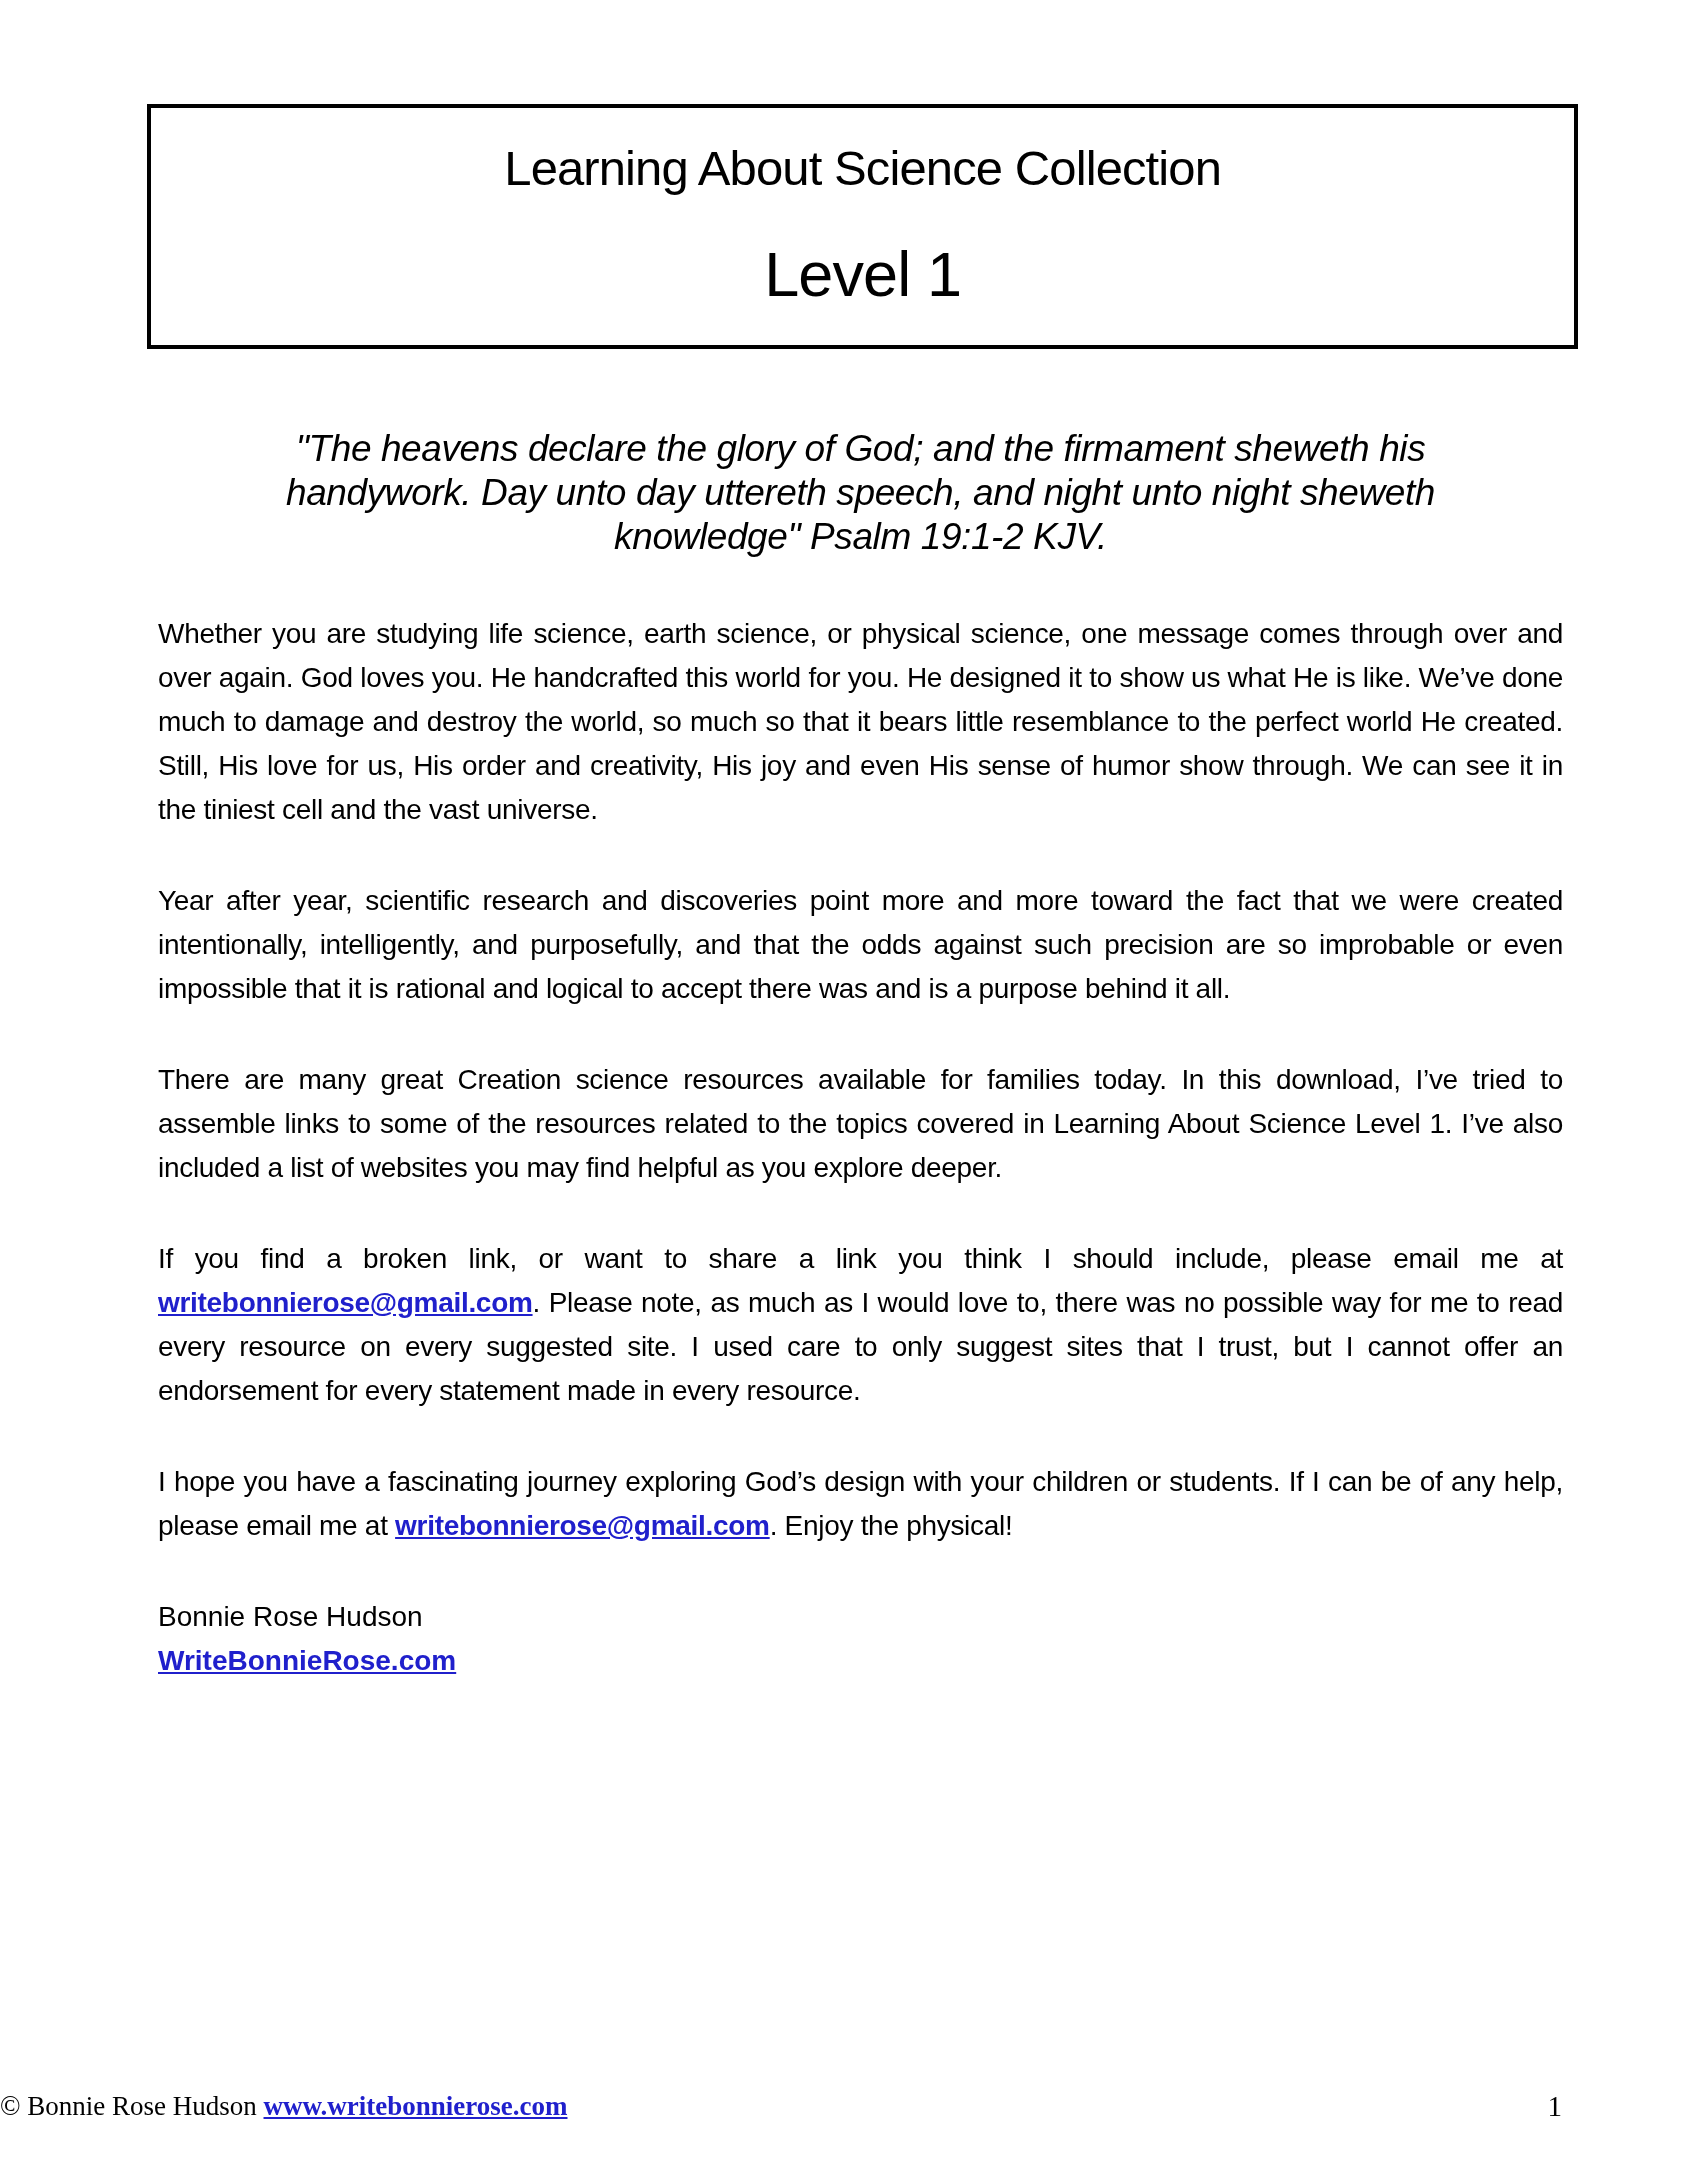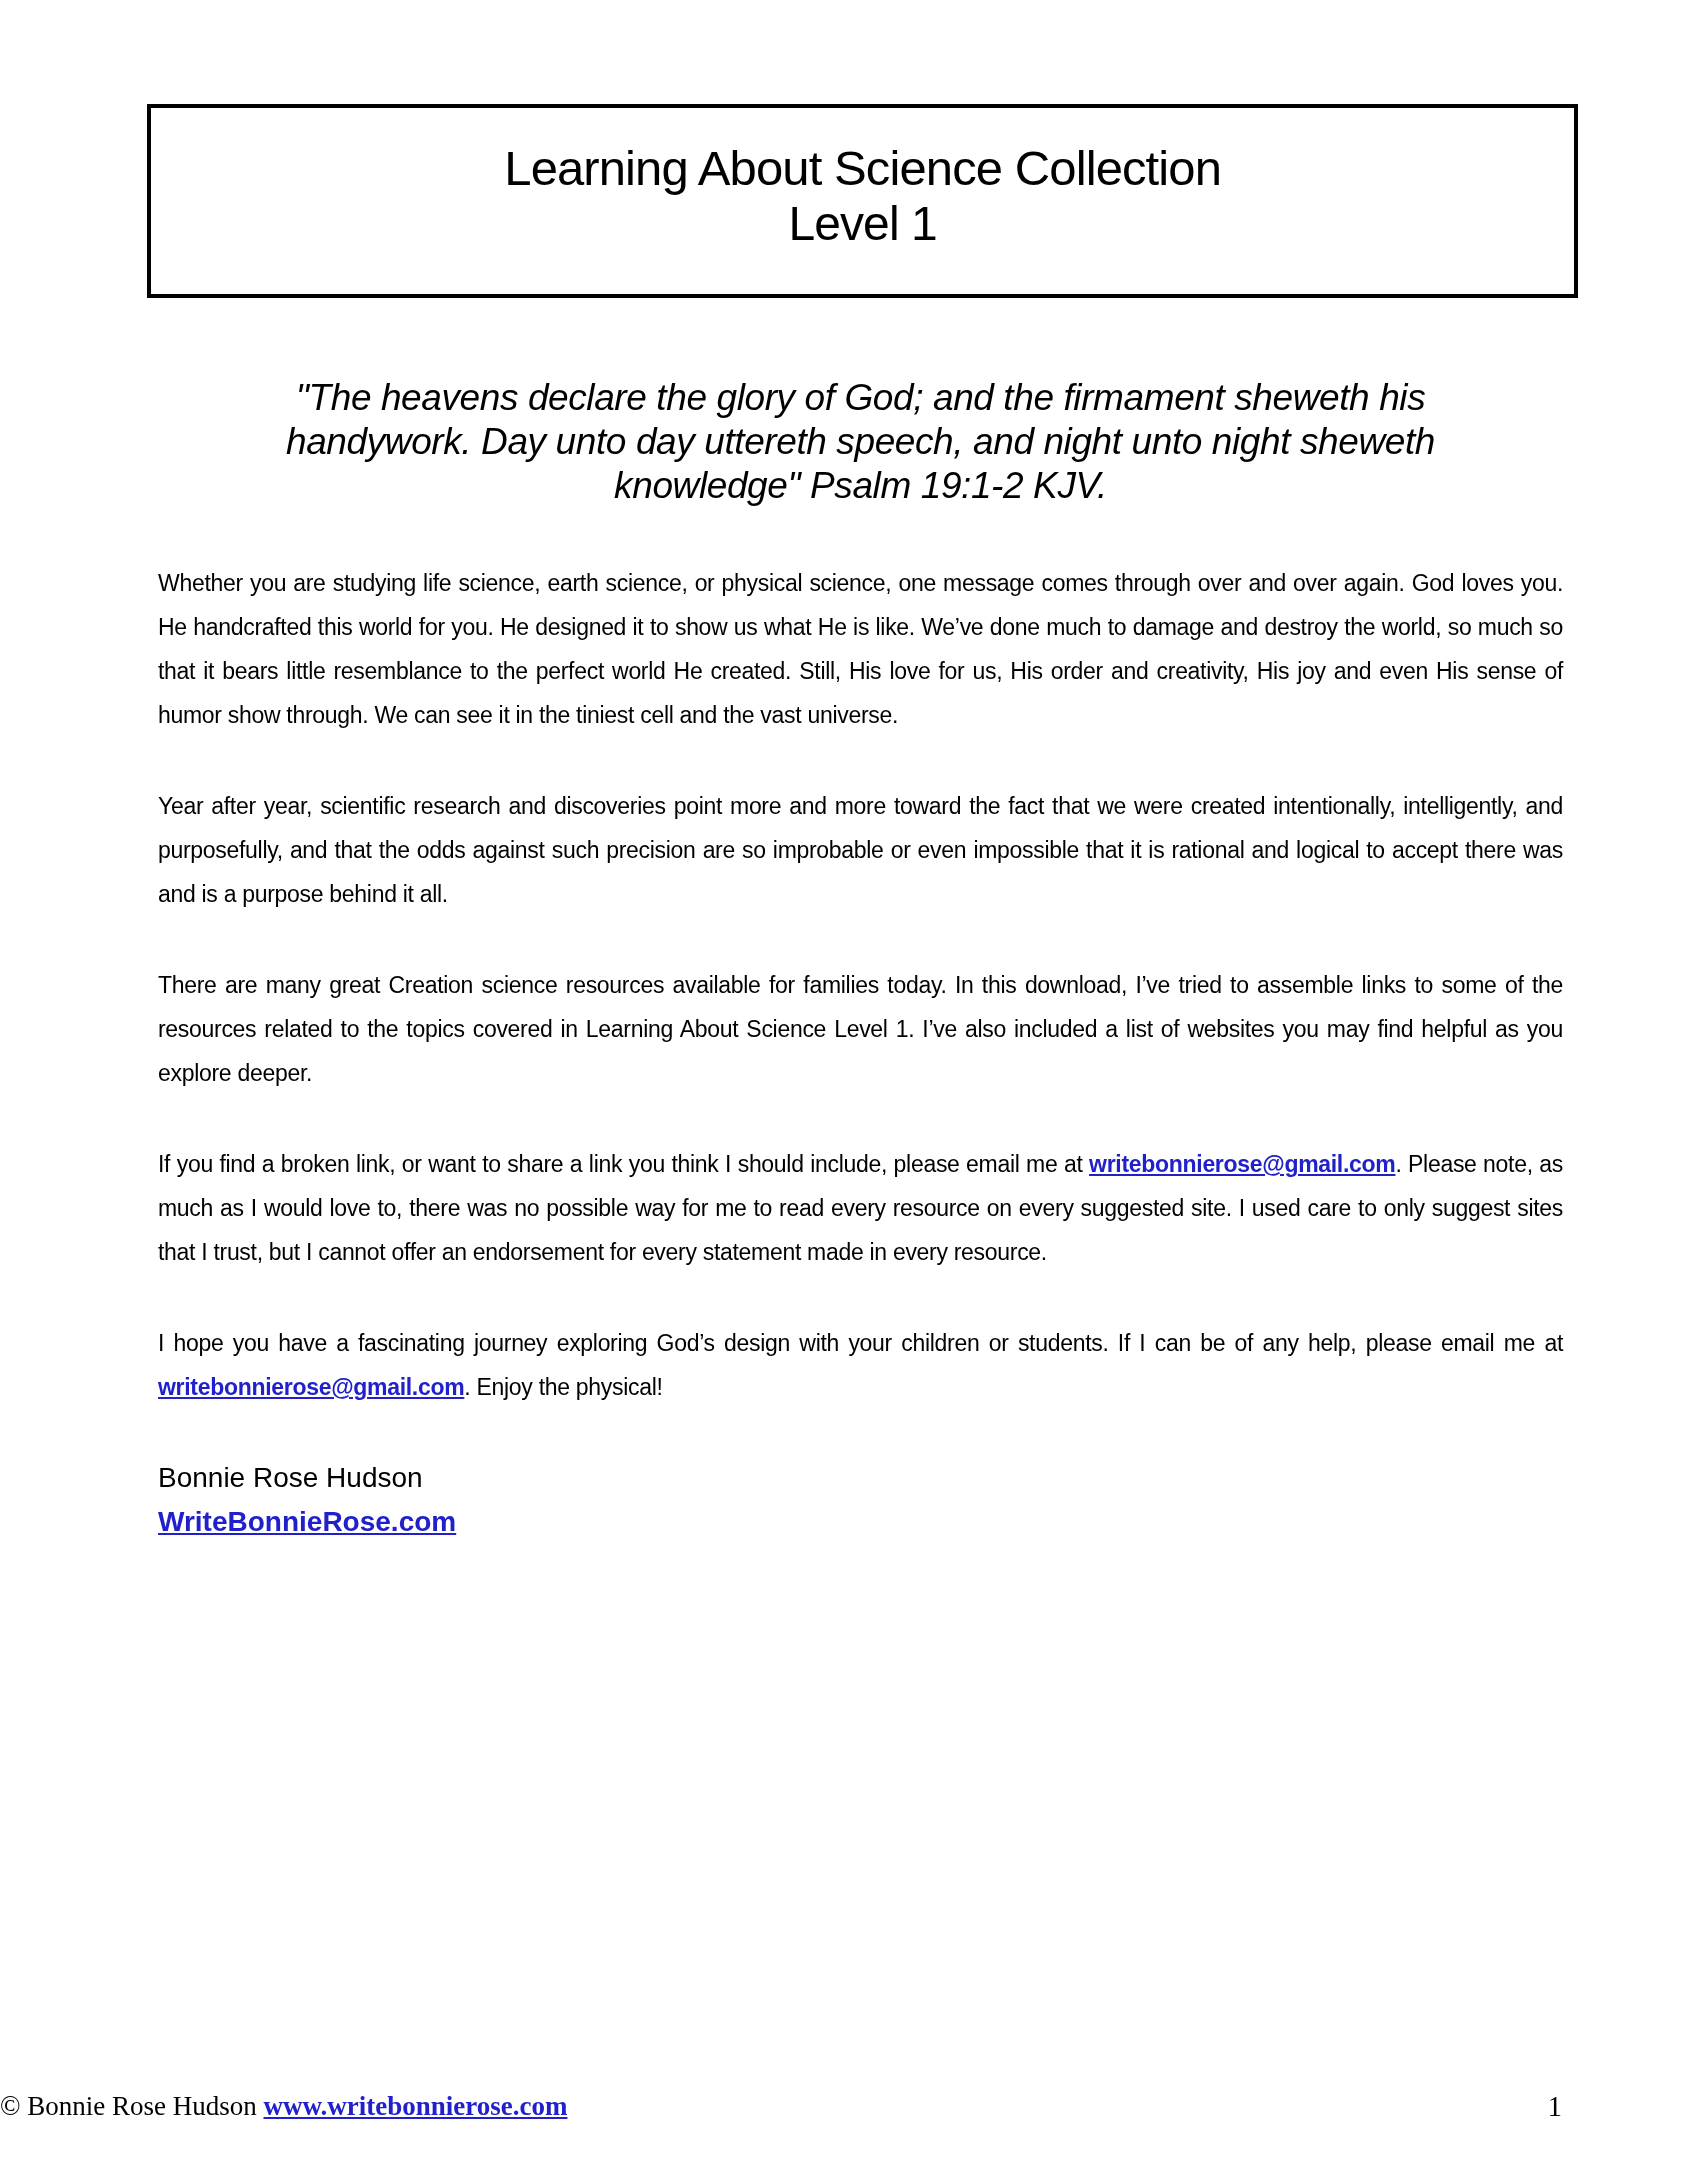--- a/index.html
+++ b/index.html
@@ -26,35 +26,36 @@
     border: 4.3px solid #000000;
     text-align: center;
     padding: 32px 17px 43px 17px;
   }
   .title-line1 {
     font-size: 49px;
     line-height: 56px;
     letter-spacing: -0.9px;
   }
   .title-line2 {
-    font-size: 48px;
+    font-size: 63px;
     line-height: 55px;
+    margin-top: 51px;
     letter-spacing: -0.9px;
   }
   .quote {
     font-style: italic;
     font-size: 37px;
     line-height: 44px;
     text-align: center;
     max-width: 1261px;
     margin: 78px auto 53px auto;
     letter-spacing: -0.4px;
   }
   .body-para {
-    font-size: 23px;
+    font-size: 28px;
     line-height: 44px;
     text-align: justify;
     margin: 0 0 47px 0;
     letter-spacing: -0.3px;
   }
   .signature {
     font-size: 28px;
     line-height: 44px;
     margin: 0;
   }

